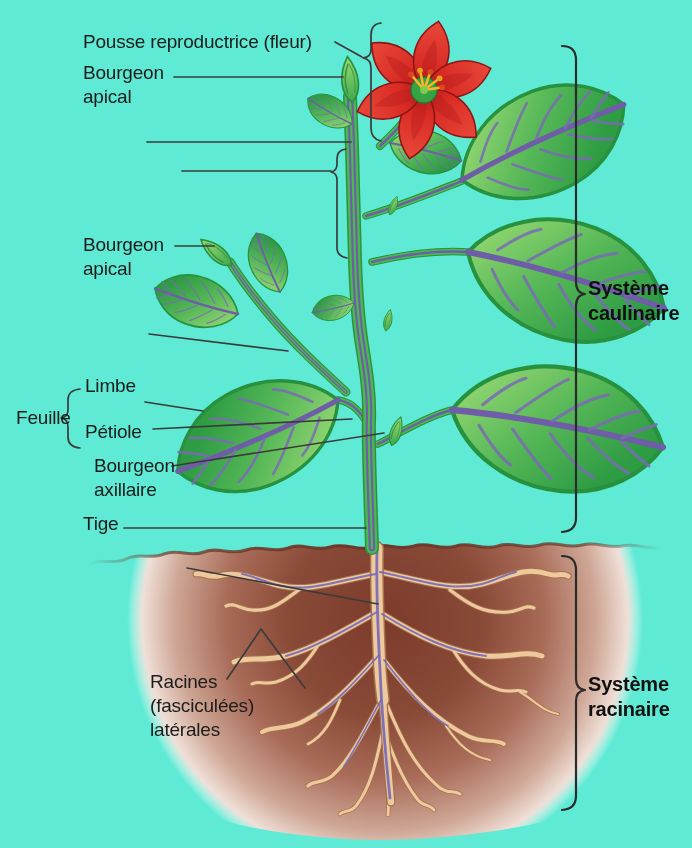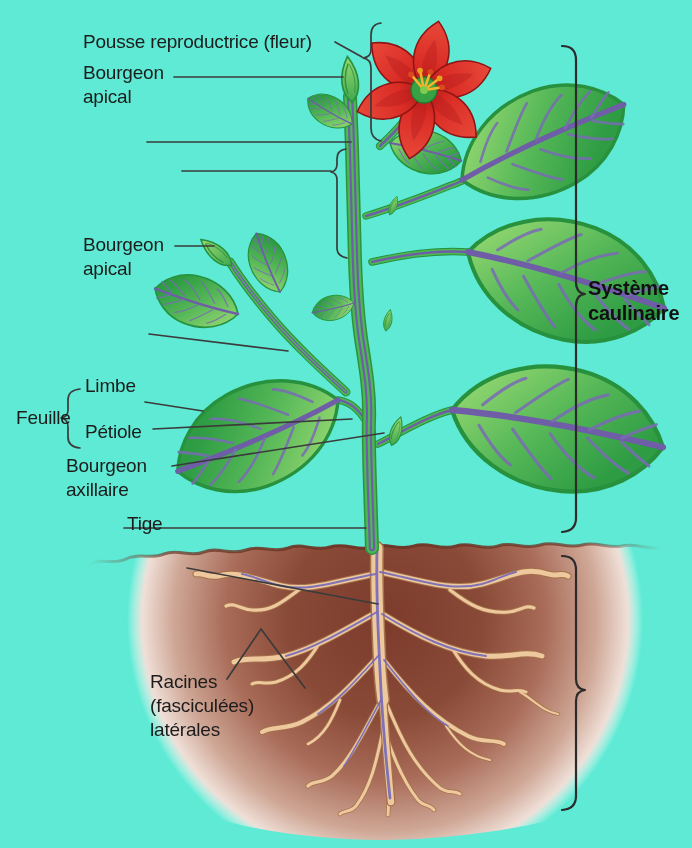--- a/index.html
+++ b/index.html
@@ -270,18 +270,19 @@
     <path class="brk" d="M 562,556 Q 576,556 576,570 L 576,679 Q 576,689 585,690 Q 576,691 576,701 L 576,796 Q 576,809 562,810"></path>
   </g>
 </svg>
 
 <div class="lbl" style="left:83px;top:30px;width:260px;">Pousse reproductrice (fleur)</div>
 <div class="lbl" style="left:83px;top:61px;width:100px;">Bourgeon apical</div>
 <div class="lbl" style="left:83px;top:233px;width:100px;">Bourgeon apical</div>
 <div class="lbl" style="left:8px;top:406px;width:60px;margin-left:8px;">Feuille</div>
 <div class="lbl" style="left:85px;top:374px;width:70px;">Limbe</div>
 <div class="lbl" style="left:85px;top:420px;width:80px;">Pétiole</div>
-<div class="lbl" style="left:66px;top:454px;width:100px;">Bourgeon axillaire</div>
-<div class="lbl" style="left:83px;top:512px;width:60px;margin-left:44px;">Tige</div>
+<div class="lbl" style="left:94px;top:454px;width:100px;">Bourgeon axillaire</div>
+<div class="lbl" style="left:83px;top:512px;width:60px;">Tige</div>
 <div class="lbl" style="left:150px;top:670px;width:118px;">Racines (fasciculées) latérales</div>
 <div class="lbl bold" style="left:588px;top:276px;width:104px;">Système caulinaire</div>
+<div class="lbl bold" style="left:588px;top:672px;width:104px;">Système racinaire</div>
 
 </div>
 
 </body></html>

